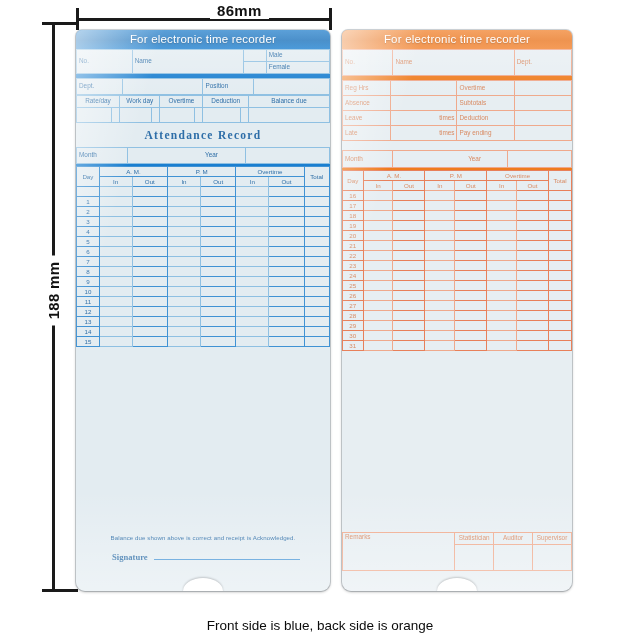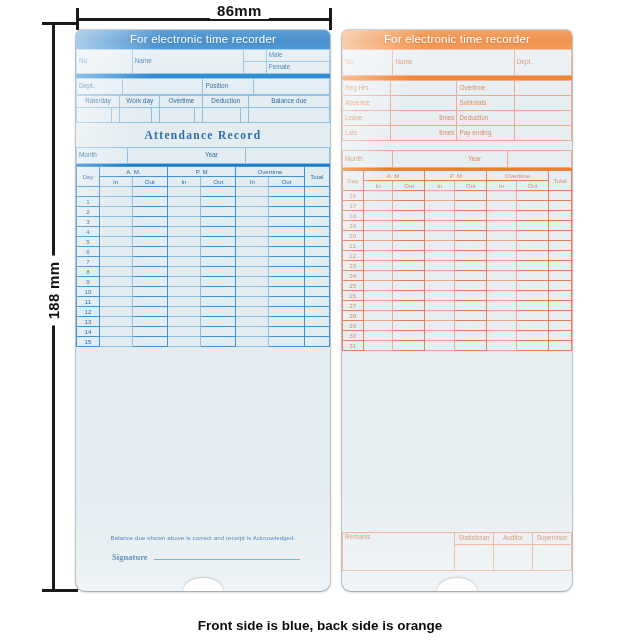--- a/index.html
+++ b/index.html
@@ -103,21 +103,21 @@
 
   
   .foot-blue { padding: 9px 12px 0 12px; color: #2f6fa8; }
   .foot-note { font-size: 6.1px; letter-spacing: .1px; text-align:center; }
   .sig-row { display: flex; align-items: flex-end; gap: 6px; margin-top: 11px; padding-left: 24px; }
   .sig-label { font-size: 8.6px; font-weight: bold; font-family: "Liberation Serif", serif; }
   .sig-line { flex: 1 1 auto; height: 1px; background: #4a97d6; margin-bottom: 2px; margin-right: 18px; }
 
   .caption {
     position: absolute; left: 0; right: 0; text-align: center;
-    font-size: 13.5px; font-weight: bold; color: #0b0b0b;
+    font-size: 13.5px; font-weight: normal; color: #0b0b0b;
   }
 </style>
 </head>
 <body>
 
 <div id="stage">
 
   <div class="dim-line dim-h" style="left:76px; top:18px; width:256px;"></div>
   <div class="dim-tick-v" style="left:76px; top:8px; height:22px;"></div>
   <div class="dim-tick-v" style="left:329px; top:8px; height:22px;"></div>

